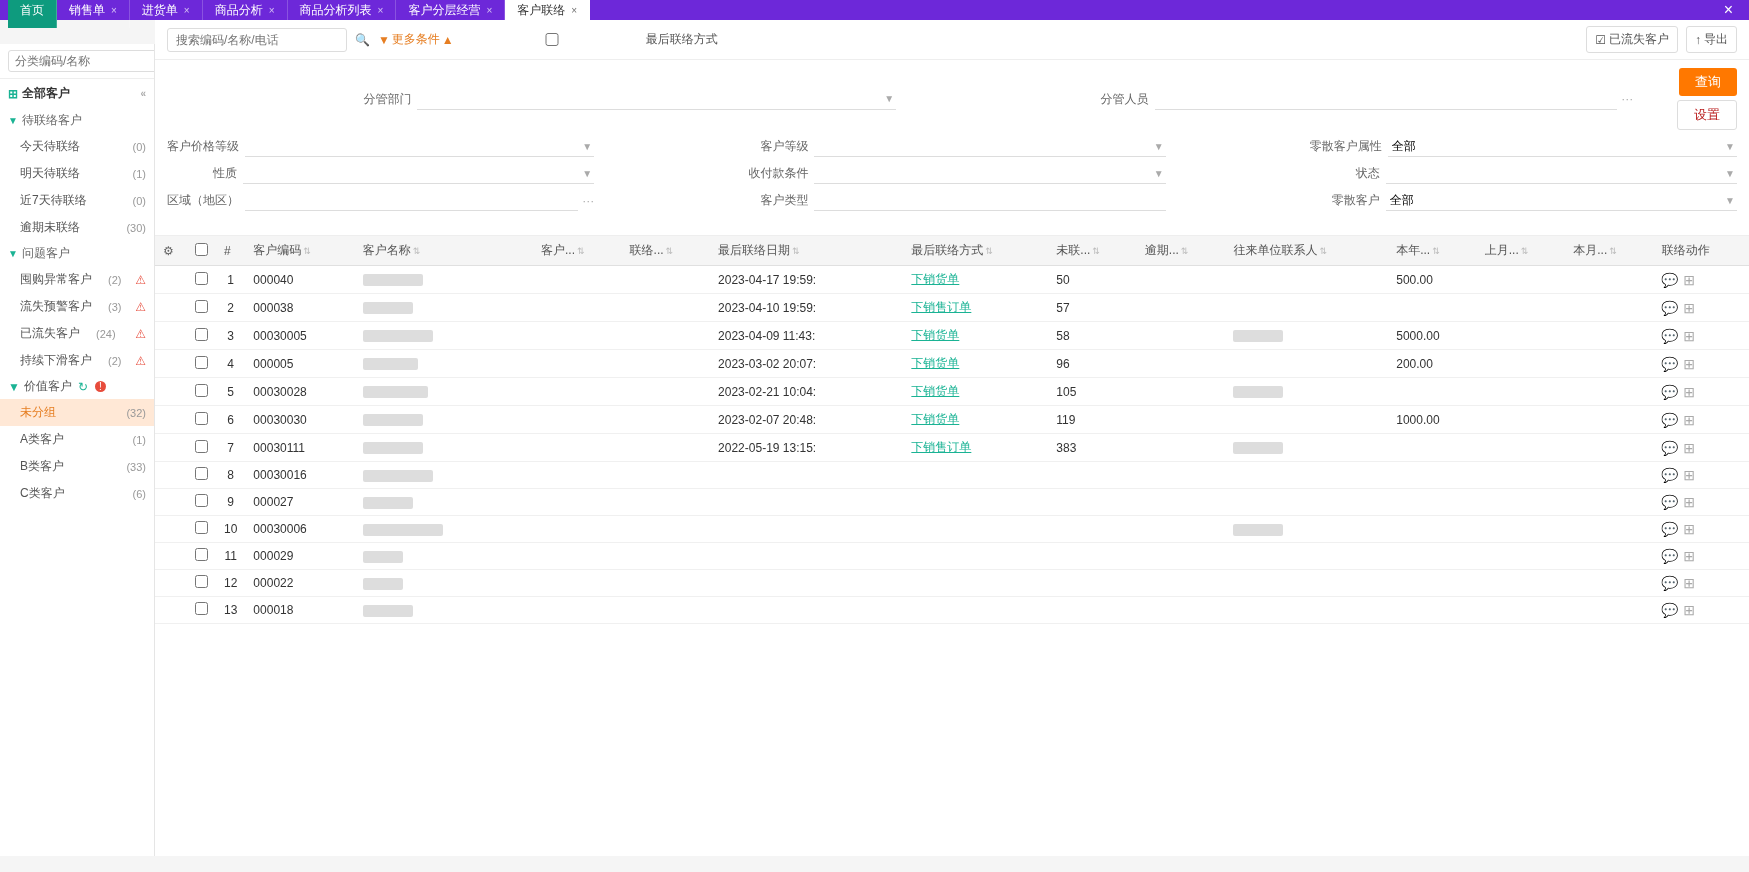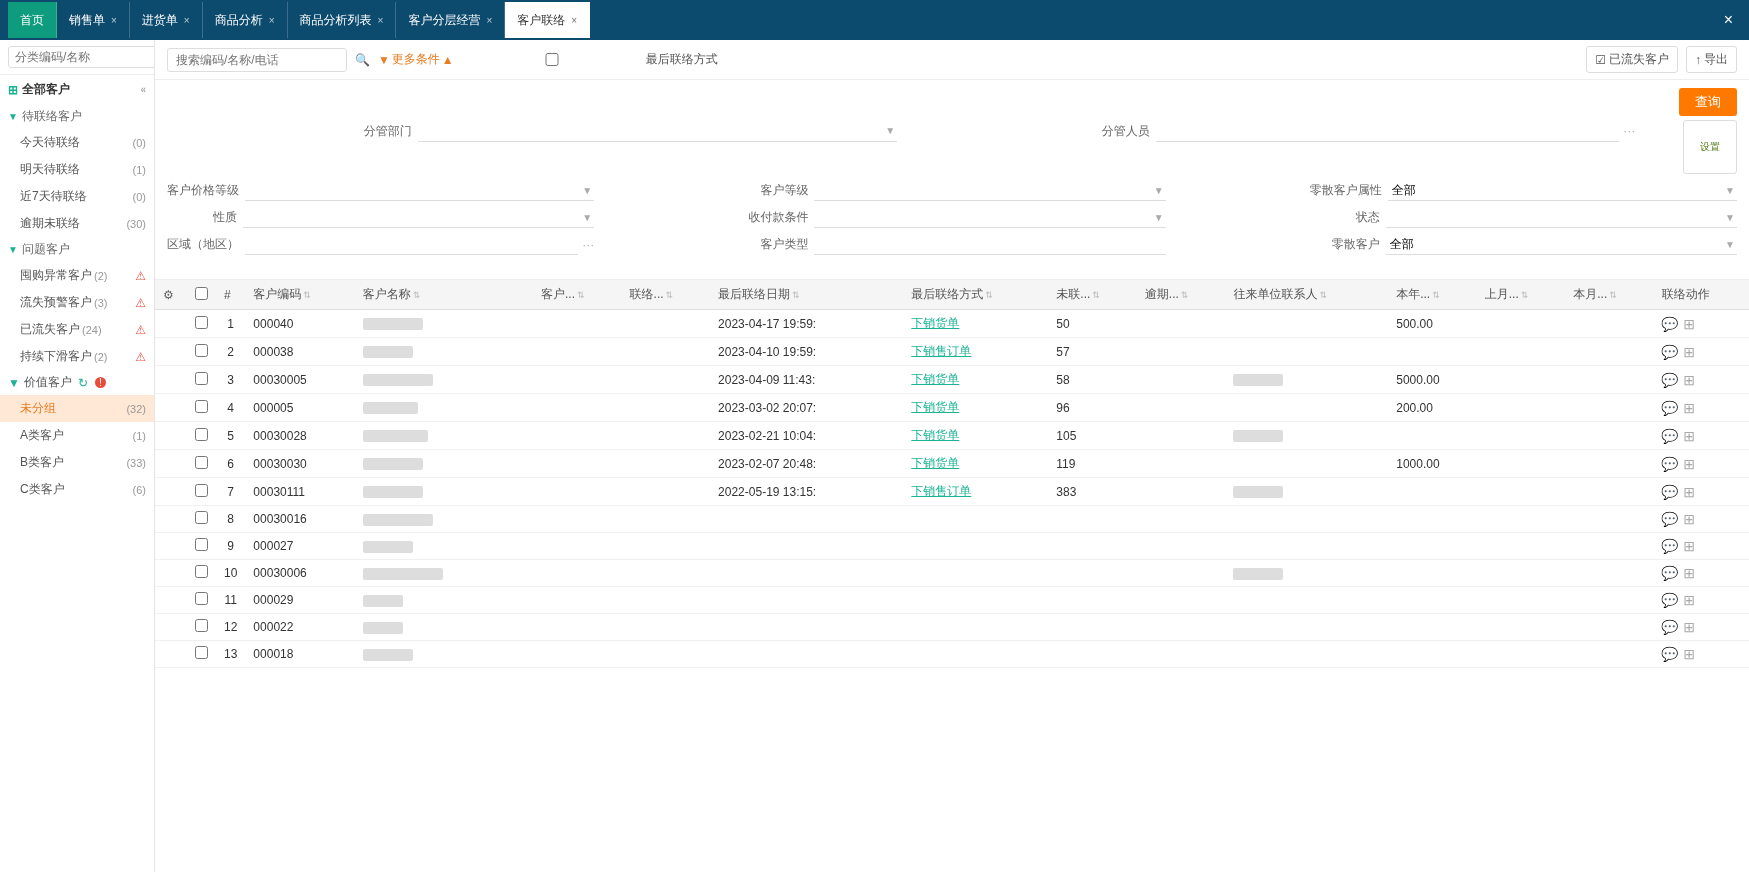--- a/index.html
+++ b/index.html
@@ -1,42 +1,42 @@
 <!DOCTYPE html>
 <html><head>
   <meta charset="utf-8">
   <style>
     * { box-sizing: border-box; margin: 0; padding: 0; font-family: 'Microsoft YaHei', Arial, sans-serif; font-size: 12px; }
     body { background: #f5f5f5; overflow: hidden; }
 
     
     .top-nav {
       display: flex; align-items: center;
-      background: #0c4a6e; height: 40px; padding: 0 8px;
+      background: #6d28d9; height: 20px; padding: 0 8px;
       color: white;
     }
     .top-nav .nav-item {
       display: flex; align-items: center; height: 36px;
       padding: 0 12px; cursor: pointer; color: white; font-size: 13px;
       white-space: nowrap; border-right: 1px solid rgba(255,255,255,0.2);
     }
     .top-nav .nav-item.home { background: #0e9b7e; }
     .top-nav .nav-item.active { background: white; color: #333; }
     .top-nav .nav-item .close-x { margin-left: 6px; font-size: 10px; opacity: 0.7; }
     .top-nav .spacer { flex: 1; }
     .top-nav .nav-close { color: white; cursor: pointer; padding: 0 8px; font-size: 16px; }
 
     
     .main-layout { display: flex; height: calc(100vh - 36px); }
 
     
     .sidebar {
       width: 155px; min-width: 155px; background: white;
       border-right: 1px solid #e5e5e5; overflow-y: auto;
-      display: flex; flex-direction: column;
+      display: flex; flex-direction: column; margin-top: 24px;
     }
     .sidebar-search {
       padding: 6px 8px; border-bottom: 1px solid #eee;
       display: flex; align-items: center; gap: 4px;
     }
     .sidebar-search input {
       flex: 1; border: 1px solid #ddd; border-radius: 3px;
       padding: 3px 6px; font-size: 12px; outline: none;
     }
     .sidebar-section-header {
@@ -52,21 +52,21 @@
     }
     .sidebar-group-label .arrow { color: #1ab394; font-size: 10px; }
     .sidebar-item {
       padding: 5px 8px 5px 20px; color: #555; cursor: pointer;
       display: flex; align-items: center; justify-content: space-between;
       white-space: nowrap;
       text-align: right;
     }
     .sidebar-item.active { background: #ffe8d6; color: #e67e22; }
     .sidebar-item .count { color: #999; font-size: 11px; }
-    .sidebar-item-row { display: flex; align-items: center; gap: 2px; }
+    .sidebar-item-row { display: flex; align-items: center; gap: 16px; }
 
     
     .content { flex: 1; display: flex; flex-direction: column; overflow: hidden; }
 
     
     .filter-bar {
       background: white; padding: 6px 12px;
       border-bottom: 1px solid #eee;
       display: flex; align-items: center; gap: 8px;
     }
@@ -116,22 +116,22 @@
       appearance: none; padding: 3px 20px 3px 4px; cursor: pointer;
     }
     .filter-select-wrapper .chevron {
       position: absolute; right: 2px; color: #aaa; font-size: 10px; pointer-events: none;
     }
     .query-btn {
       background: #ff7800; color: white; border: none; border-radius: 3px;
       padding: 5px 16px; cursor: pointer; font-size: 13px; white-space: nowrap;
     }
     .reset-btn {
-      background: white; color: #4d7c0f; border: 1px solid #ddd; border-radius: 3px;
-      padding: 19px 16px; cursor: pointer; font-size: 10px; white-space: nowrap; margin-top: 4px;
+      background: white; color: #b91c1c; border: 1px solid #ddd; border-radius: 3px;
+      padding: 5px 16px; cursor: pointer; font-size: 13px; white-space: nowrap; margin-top: 4px;
     }
     .filter-actions { display: flex; flex-direction: column; align-items: flex-end; gap: 0; }
 
     
     .table-area { flex: 1; overflow: auto; background: white; }
     table { width: 100%; border-collapse: collapse; }
     thead th {
       background: #f5f5f5; border-bottom: 1px solid #e0e0e0;
       padding: 6px 8px; text-align: left; white-space: nowrap;
       position: sticky; top: 0; z-index: 1; color: #555; font-weight: normal;

